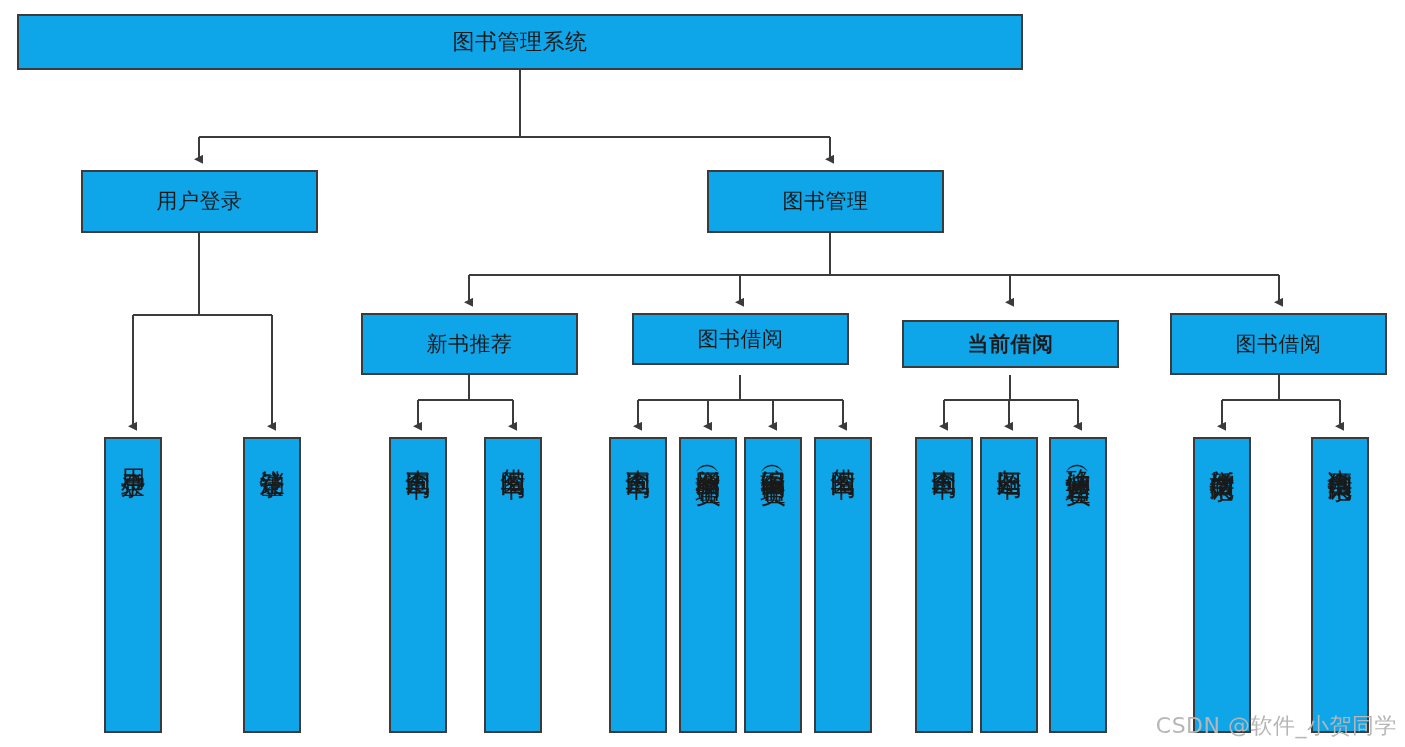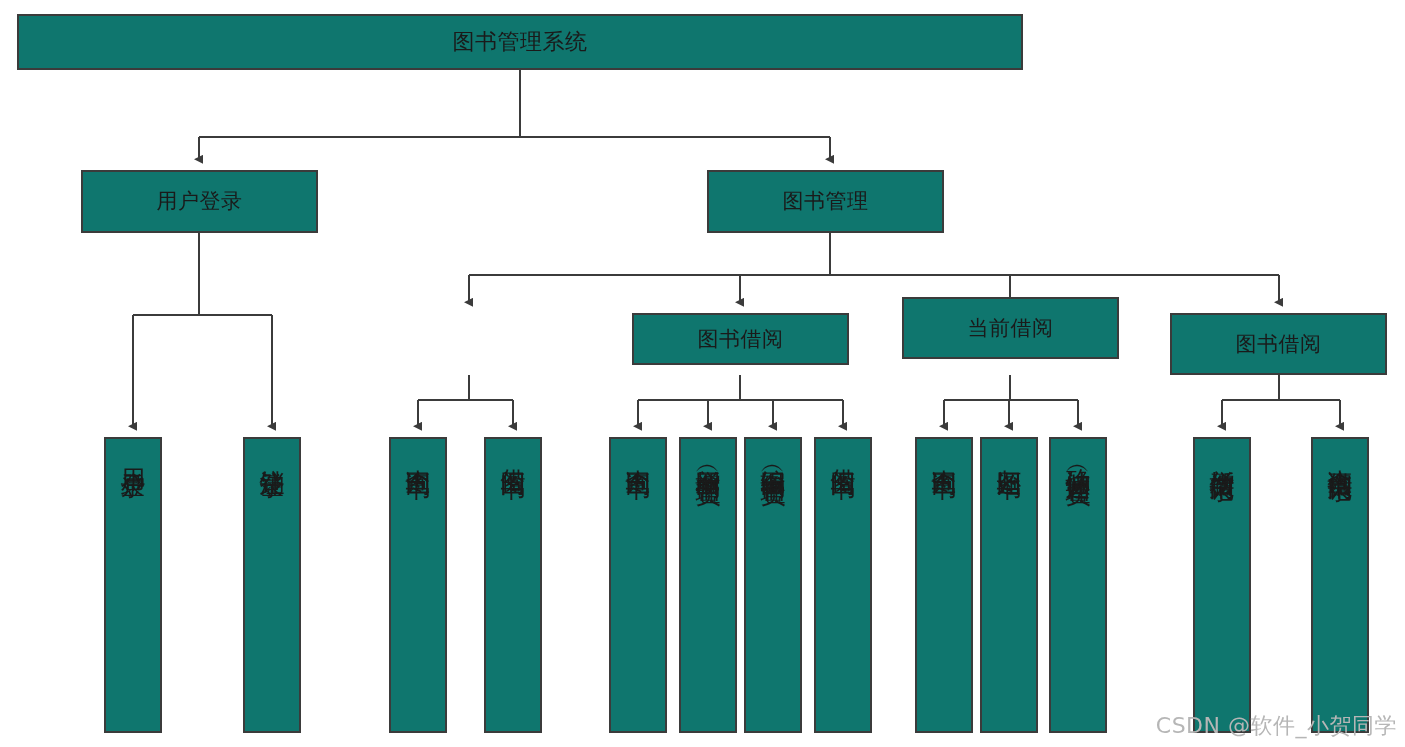--- a/index.html
+++ b/index.html
@@ -19,21 +19,21 @@
   #edges {
     position: absolute;
     left: 0;
     top: 0;
     width: 1405px;
     height: 747px;
   }
   .node {
     position: absolute;
     box-sizing: border-box;
-    background: #0f766e;
+    background: #0ea5e9;
     border: 2px solid #3b3b3b;
     display: flex;
     align-items: center;
     justify-content: center;
     color: #1a1a1a;
     z-index: 2;
   }
   .node-label {
     display: block;
     text-align: center;
@@ -141,26 +141,29 @@
   </div>
 
   <div class="node horiz" style="left:81px; top:170px; width:237px; height:63px;">
     <span class="node-label">用户登录</span>
   </div>
 
   <div class="node horiz" style="left:707px; top:170px; width:237px; height:63px;">
     <span class="node-label">图书管理</span>
   </div>
 
+  <div class="node horiz" style="left:361px; top:313px; width:217px; height:62px;">
+    <span class="node-label">新书推荐</span>
+  </div>
 
   <div class="node horiz" style="left:632px; top:313px; width:217px; height:52px;">
     <span class="node-label">图书借阅</span>
   </div>
 
-  <div class="node horiz" style="left:902px; top:297px; width:217px; height:62px;">
+  <div class="node horiz" style="left:902px; top:320px; width:217px; height:48px;font-weight:bold;">
     <span class="node-label">当前借阅</span>
   </div>
 
   <div class="node horiz" style="left:1170px; top:313px; width:217px; height:62px;">
     <span class="node-label">图书借阅</span>
   </div>
 
   <div class="node vert" style="left:104px; top:437px; width:58px; height:296px;">
     <span class="node-label">用户登录</span>
   </div>

